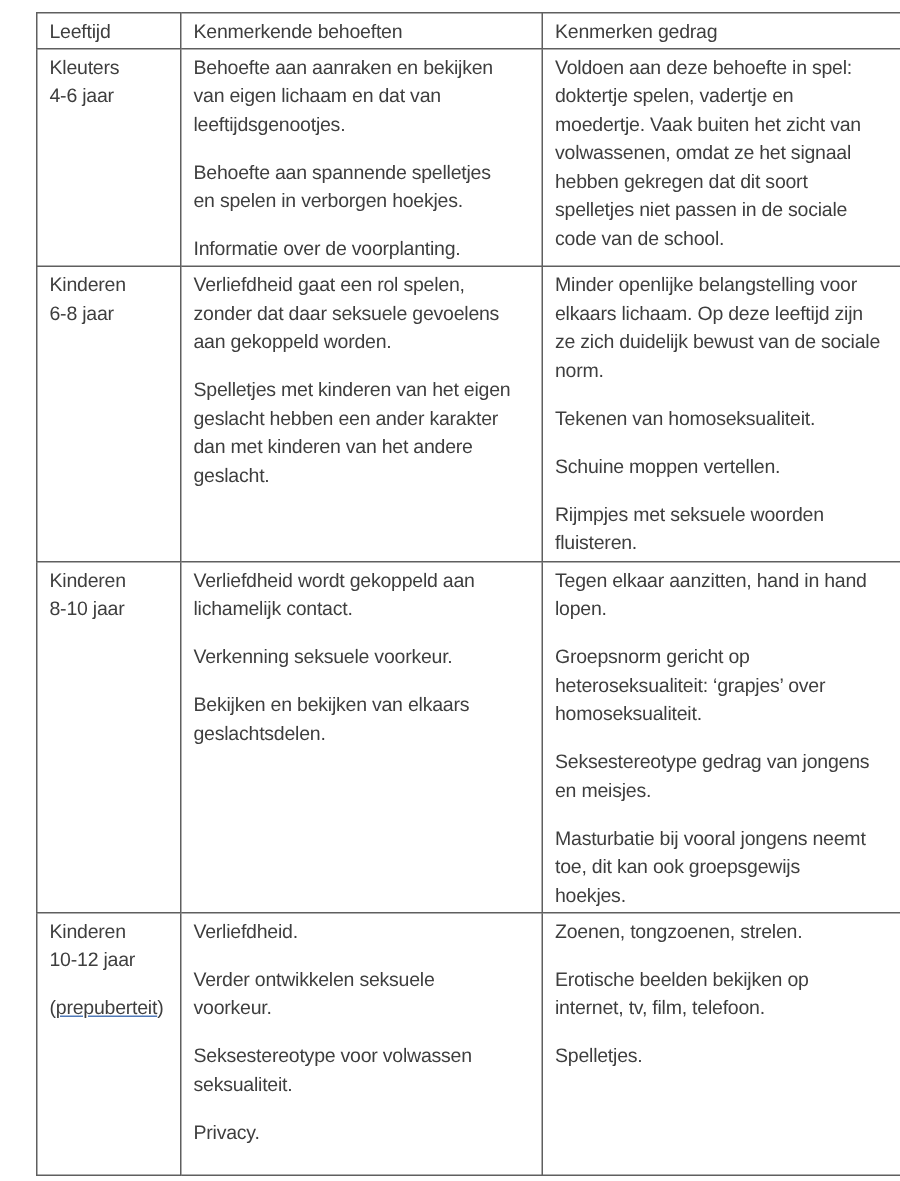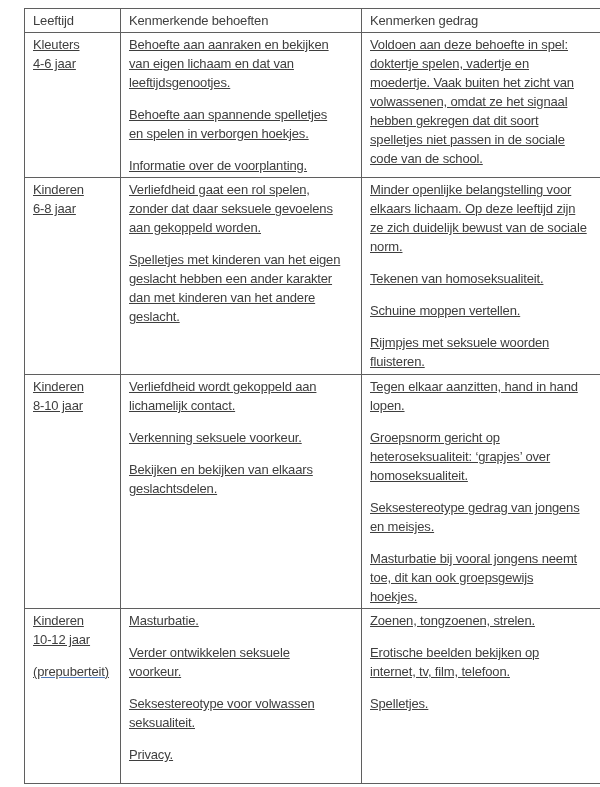--- a/index.html
+++ b/index.html
@@ -36,21 +36,20 @@
   }
   tr.hdr   { height: 23px;  }
   tr.row-1 { height: 141px; }
   tr.row-2 { height: 197px; }
   tr.row-3 { height: 232px; }
   tr.row-4 { height: 175px; }
 
   td p, td .age-block {
     margin: 0 0 13px 0;
     white-space: pre-line;
-    text-decoration: underline;
   }
   td p:last-child, td .age-block:last-child { margin-bottom: 0; }
 
   .link {
     text-decoration: underline;
     text-decoration-color: #4f79b8;
     text-decoration-thickness: 1px;
     cursor: pointer;
     margin-top: 24px;
   }
@@ -148,21 +147,21 @@
       </td>
     </tr>
 
     <tr class="row-4">
       <td>
         <div class="age-block">Kinderen
 10-12 jaar</div>
         <div class="age-block"><span>(</span><span class="link">prepuberteit</span><span>)</span></div>
       </td>
       <td>
-        <p>Masturbatie.</p>
+        <p>Verliefdheid.</p>
         <p>Verder ontwikkelen seksuele
 voorkeur.</p>
         <p>Seksestereotype voor volwassen
 seksualiteit.</p>
         <p>Privacy.</p>
       </td>
       <td>
         <p>Zoenen, tongzoenen, strelen.</p>
         <p>Erotische beelden bekijken op
 internet, tv, film, telefoon.</p>

